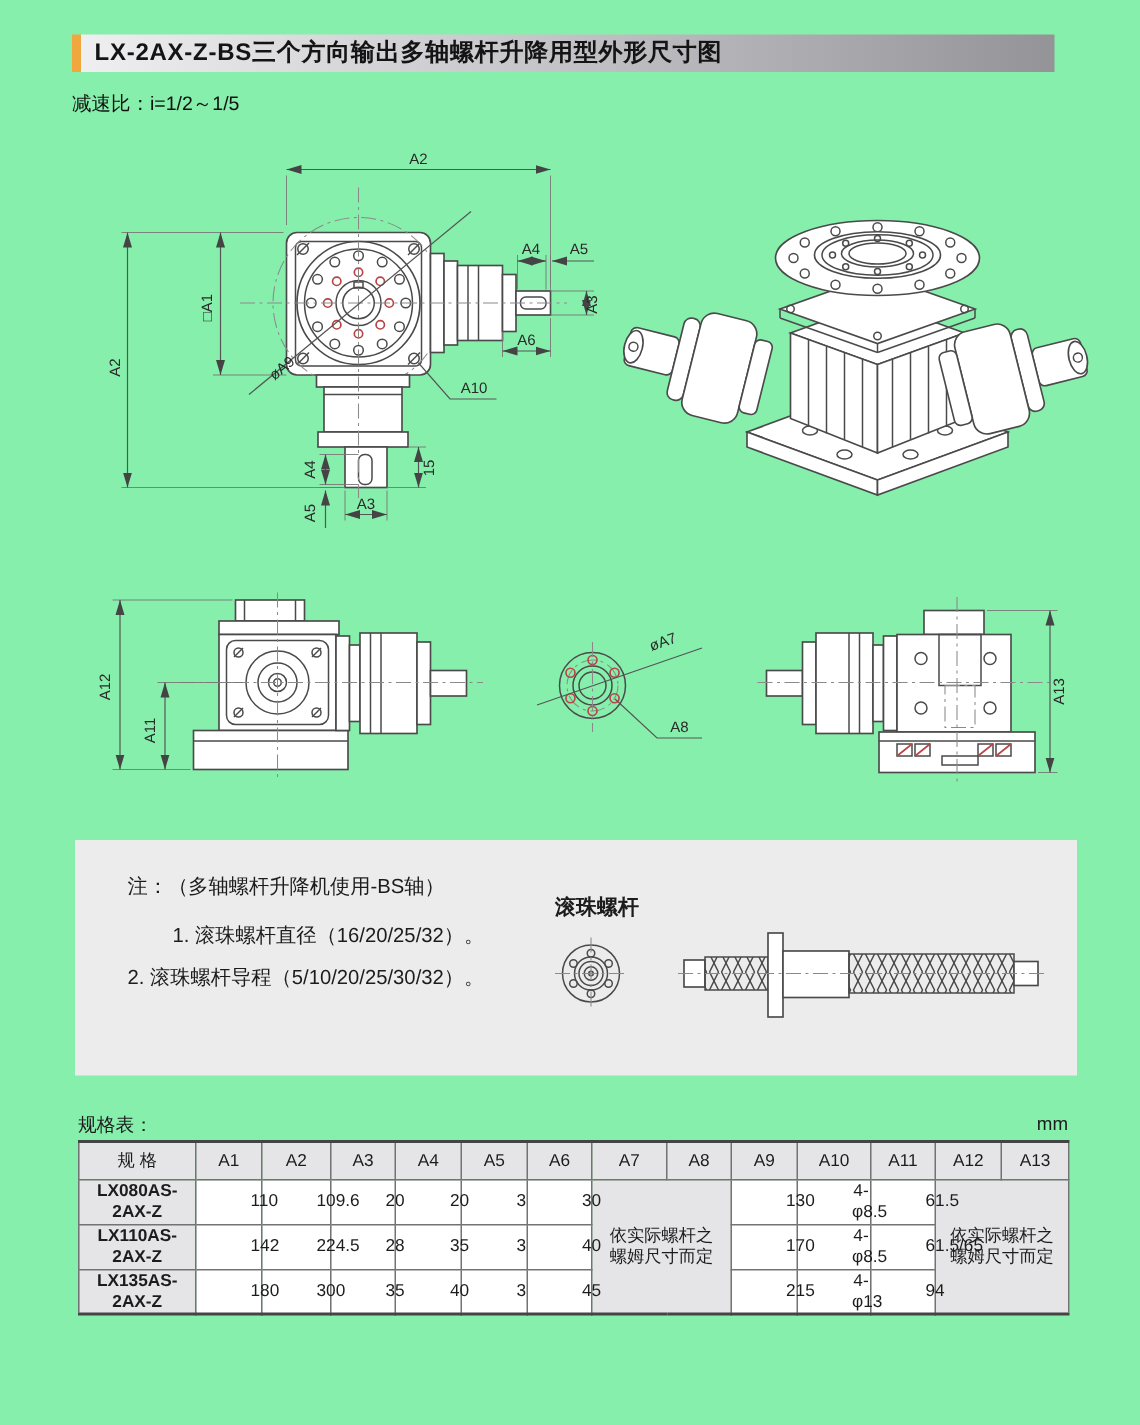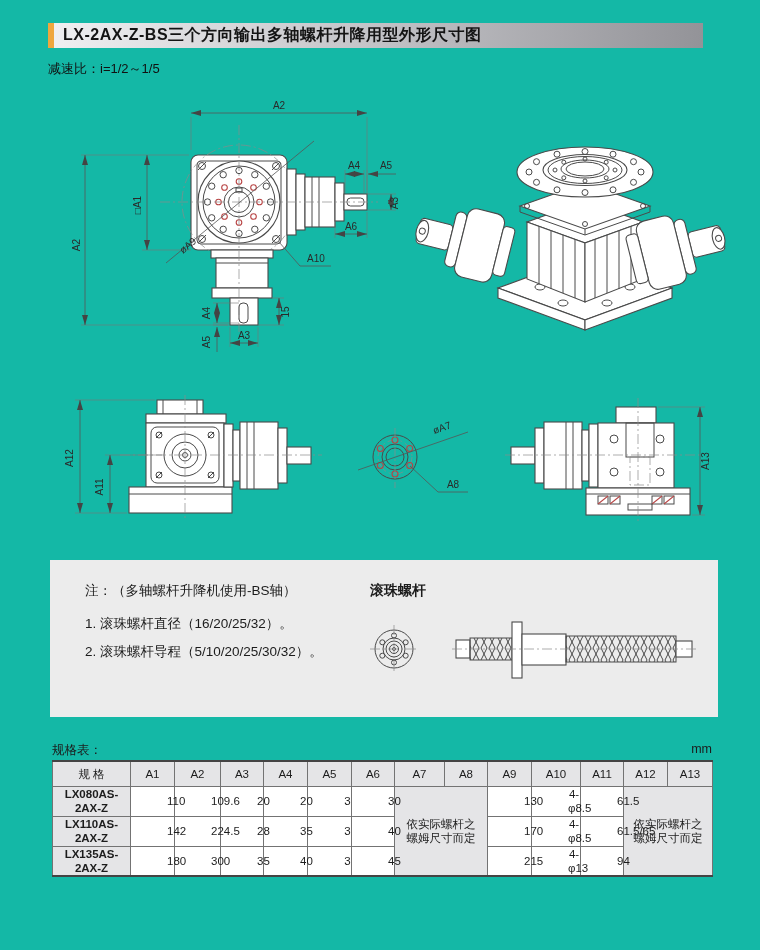--- a/index.html
+++ b/index.html
@@ -1,37 +1,37 @@
 <!DOCTYPE html>
 <html><head>
 <meta charset="utf-8">
 <style>
   html,body{margin:0;padding:0;background:#fff;}
-  .page{position:relative;width:760px;height:950px;background:#14b8a6;overflow:hidden;
+  .page{position:relative;width:760px;height:950px;background:#86efac;overflow:hidden;
         font-family:"Liberation Sans",sans-serif;color:#1c1c1c;}
   
   .titlebar{position:absolute;left:48px;top:23px;width:649px;height:25px;
             background:linear-gradient(90deg,#efeff1 0%,#c7c7cb 45%,#939398 100%);
             border-left:6px solid #efa73e;display:flex;align-items:center;}
   .titlebar .t{font-size:16px;font-weight:bold;padding-left:9px;letter-spacing:.5px;color:#141414;}
   .subtitle{position:absolute;left:48px;top:60px;font-size:13px;color:#111;}
   
   svg{position:absolute;overflow:visible;}
   .ol{fill:#ffffff;stroke:#4a4a4a;stroke-width:1.1;}
   .oln{fill:none;stroke:#4a4a4a;stroke-width:1;}
   .cl{fill:none;stroke:#8a8a8a;stroke-width:.7;stroke-dasharray:10 3 2 3;}
   .dl{fill:none;stroke:#555;stroke-width:.8;}
   .ext{fill:none;stroke:#777;stroke-width:.6;}
   .red{fill:none;stroke:#b84444;stroke-width:1.1;}
   .dt{font:10px "Liberation Sans",sans-serif;fill:#2a2a2a;text-anchor:middle;}
   
   .notebox{position:absolute;left:50px;top:560px;width:668px;height:157px;background:#ececec;}
   .notebox .head{position:absolute;left:35px;top:22px;font-size:13.5px;}
-  .notebox .items{position:absolute;left:35px;top:50px;font-size:13.5px;line-height:28px;}
-  .bslabel{position:absolute;left:320px;top:22px;font-size:14px;font-weight:bold;}
+  .notebox .items{position:absolute;left:35px;top:50px;font-size:13.5px;line-height:28px;text-align:right;}
+  .bslabel{position:absolute;left:320px;top:36px;font-size:14px;font-weight:bold;}
   
   .spec-top{position:absolute;left:52px;top:742px;width:660px;font-size:12.5px;}
   .spec-top .unit{float:right;}
   table.spec{position:absolute;left:52px;top:760px;width:660px;border-collapse:collapse;
              table-layout:fixed;font-size:11.5px;text-align:center;
              border-top:2px solid #444;border-bottom:2px solid #444;}
   table.spec th,table.spec td{border:1px solid #737373;padding:0;line-height:1.25;}
   table.spec thead th{background:#e5e5e7;height:24px;font-weight:normal;}
   table.spec th.model{background:#e5e5e7;font-weight:bold;height:28px;}
   table.spec td{background:#fff;height:28px;padding-left:36px;}

